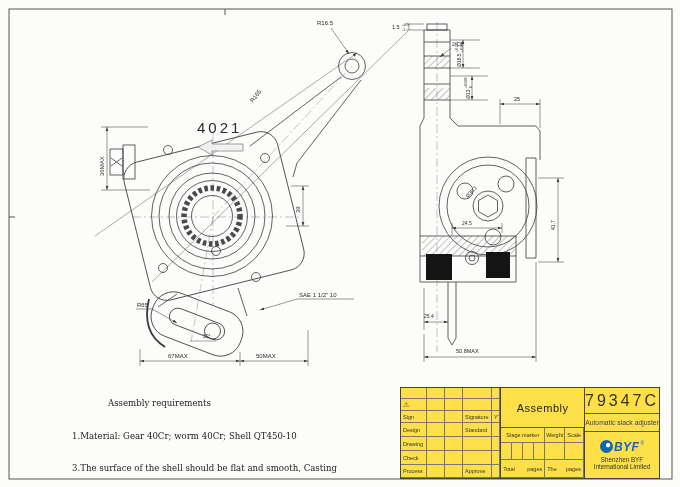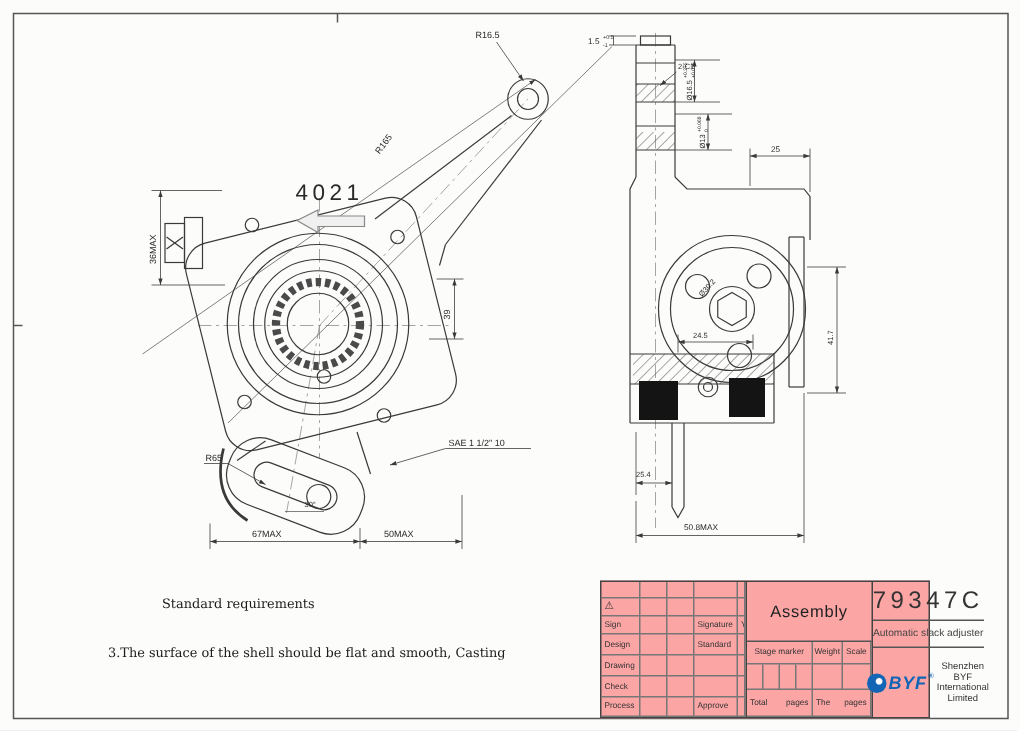--- a/index.html
+++ b/index.html
@@ -9,42 +9,42 @@
   }
   svg text { font-family:"Liberation Sans", sans-serif; fill:#2a2a2a; }
   .tech {
     position:absolute; left:72px; top:376px; width:330px;
     font-family:"DejaVu Serif", serif; font-size:8.6px; line-height:10.9px;
     color:#1c1c1c; white-space:pre;
   }
   .tech .tech-title { margin-left:36px; }
   
   .tb {
-    position:absolute; left:400px; top:387px; width:220px; height:92px;
-    border:1px solid #444; display:flex; box-sizing:border-box; background:#fca5a5;
+    position:absolute; left:400px; top:387px; width:260px; height:92px;
+    border:1px solid #444; display:flex; box-sizing:border-box; background:#fde047;
   }
   .tb * { box-sizing:border-box; }
   .tb .cell { border-right:1px solid #777; border-bottom:1px solid #777;
     font-size:5.5px; color:#333; display:flex; align-items:center; padding:0 2px; overflow:hidden; }
   .col-left { width:112px; display:flex; flex-direction:column; border-right:1px solid #444; }
   .grid-upper { display:grid; grid-template-columns:26px 18px 18px 29px 1fr;
     grid-template-rows:11px 12px 12px; }
   .grid-lower { display:grid; grid-template-columns:26px 18px 18px 29px 1fr;
     grid-template-rows:14px 14px 14px 1fr; flex:1; }
   .col-mid { width:84px; display:flex; flex-direction:column; border-right:1px solid #444; }
   .assembly-cell { height:40px; border-bottom:1px solid #555; display:flex;
     align-items:center; justify-content:center; font-size:11px; color:#222; letter-spacing:0.5px; }
   .mid-row { display:flex; }
   .mid-row .cell { justify-content:center; }
   .col-right { width:74px; display:flex; flex-direction:column; }
   .partno-cell { height:26px; border-bottom:1px solid #555; display:flex; align-items:center;
     justify-content:center; font-size:16px; letter-spacing:3px; color:#333; }
   .name-cell { height:18px; border-bottom:1px solid #555; display:flex; align-items:center;
     justify-content:center; font-size:6.8px; color:#444; }
-  .logo-cell { flex:1; display:flex; flex-direction:row; align-items:center; justify-content:center; gap:2px; }
+  .logo-cell { flex:1; display:flex; flex-direction:column; align-items:center; justify-content:center; gap:2px; }
   .logo-row { display:flex; align-items:center; gap:1px; }
   .logo-mark { width:13px; height:13px; border-radius:50%;
     background:radial-gradient(circle at 62% 40%, #ffffff 0 1.8px, #1266b5 2.6px); }
   .logo-text { font-size:12px; font-weight:bold; font-style:italic; color:#1266b5; letter-spacing:0.5px; }
   .logo-reg { font-size:5px; color:#1266b5; align-self:flex-start; }
   .company { width:70px; text-align:center; font-size:6.3px; line-height:7.2px; color:#333; }
   .warn { font-size:7px; line-height:7px; }
 </style>
 </head>
 <body>
@@ -267,21 +267,22 @@
       <line x1="424" y1="334" x2="424" y2="362"></line>
       <line x1="536" y1="262" x2="536" y2="362"></line>
       <line x1="424" y1="357" x2="536" y2="357" marker-start="url(#arw)" marker-end="url(#arw)"></line>
       <text x="456" y="353" font-size="5.5" stroke="none">50.8MAX</text>
     </g>
   </g>
 </svg>
 
 
 <div class="tech">
-  <div class="tech-title">Standard requirements</div>
+  <div class="tech-title">Assembly requirements</div>
+  <div>1.Material: Gear 40Cr; worm 40Cr; Shell QT450-10</div>
   <div>3.The surface of the shell should be flat and smooth, Casting</div>
   
   
   
   
   
   
 </div>
 
 

